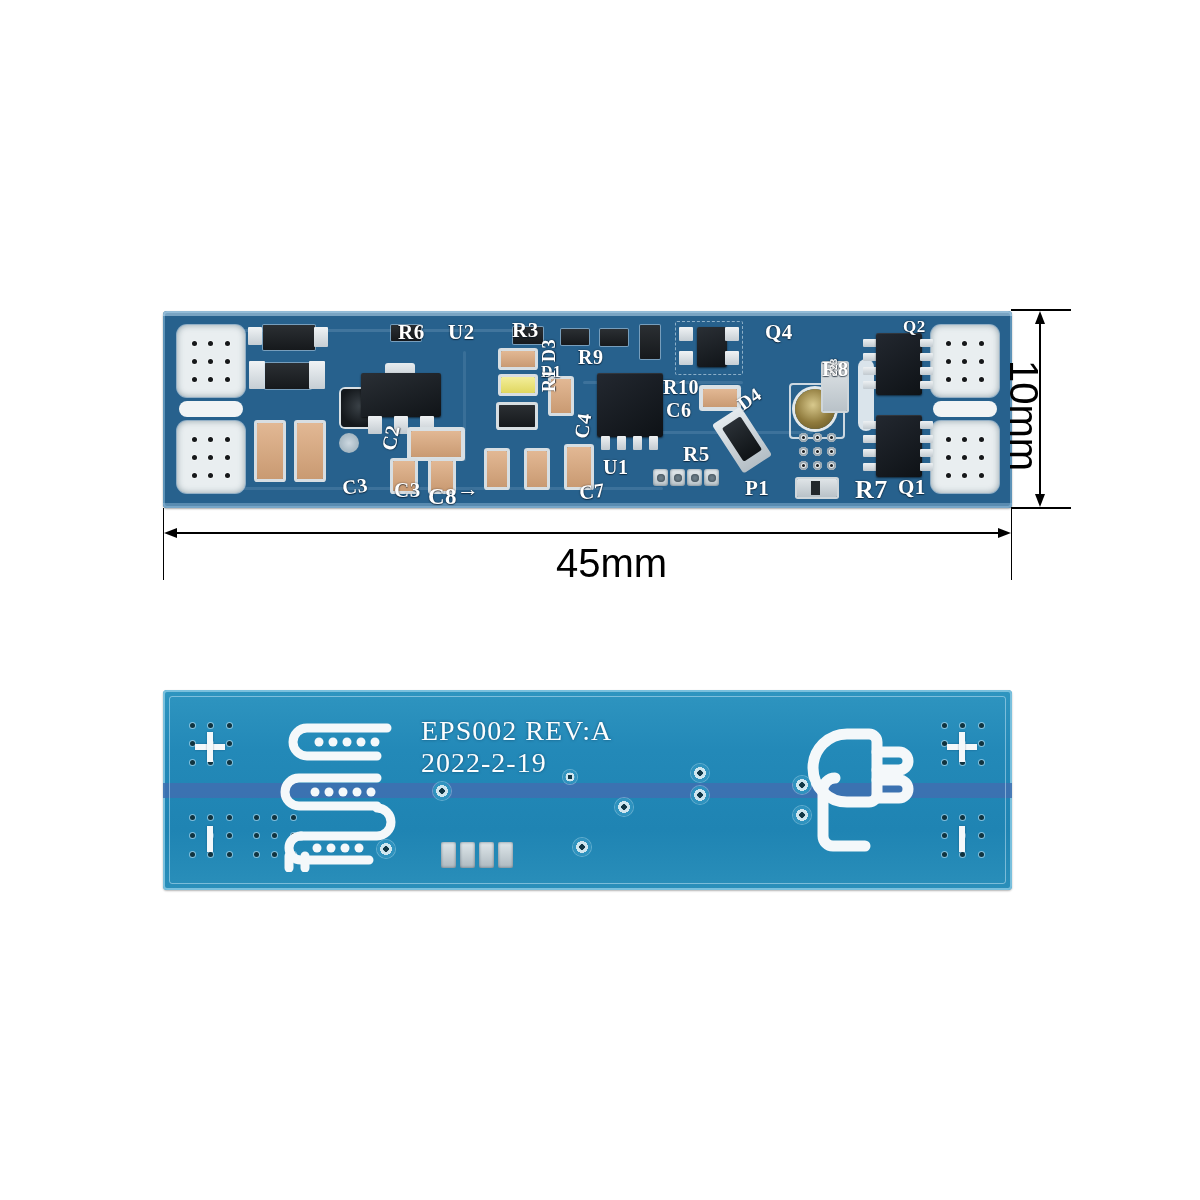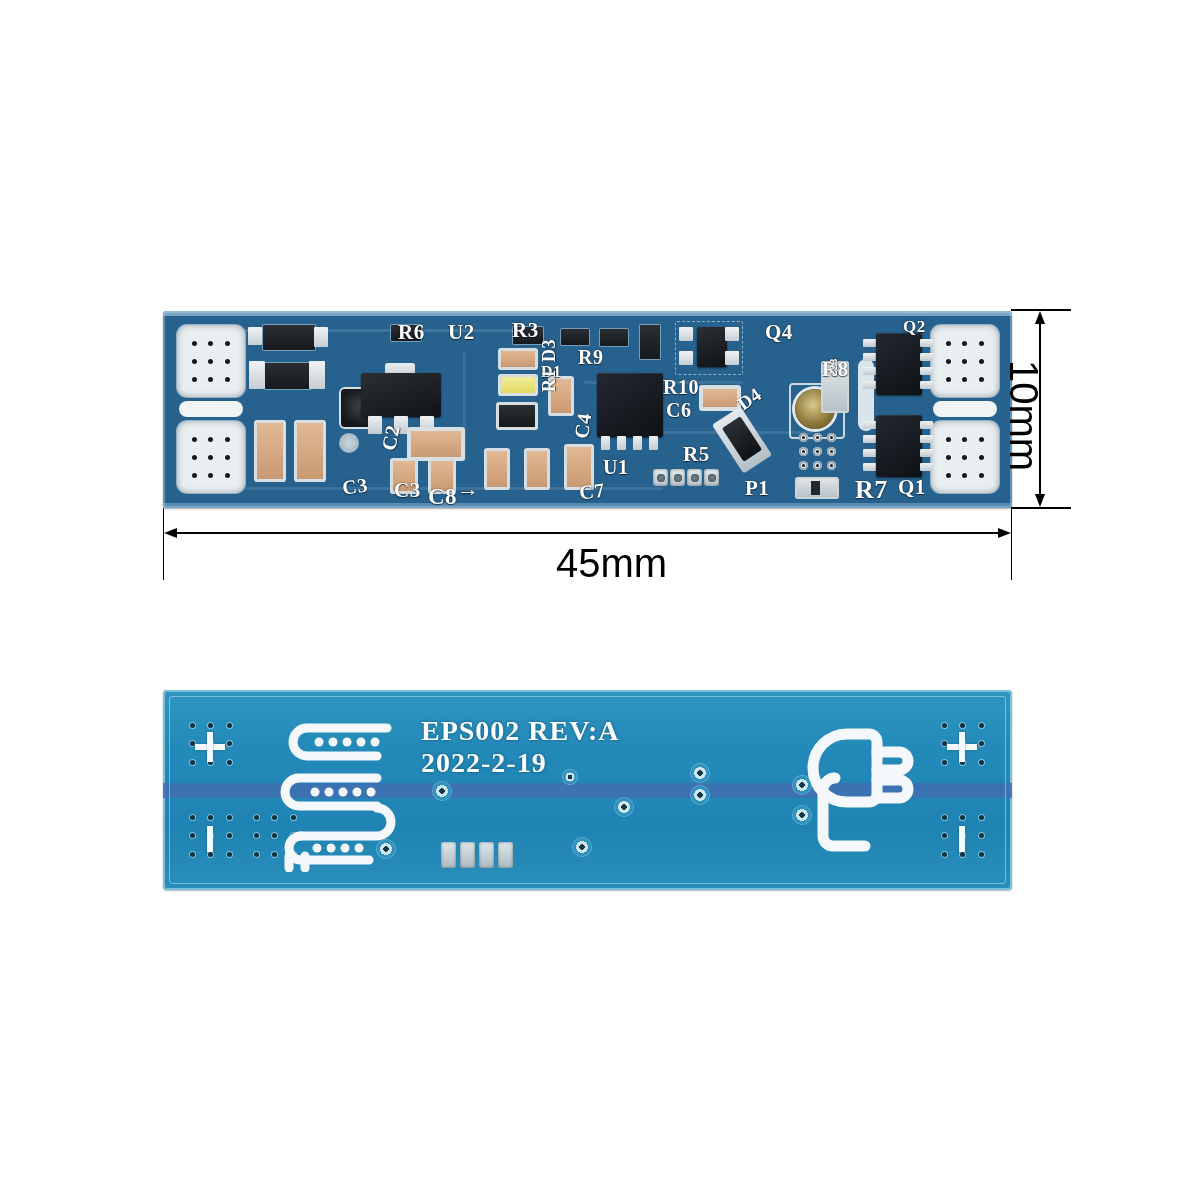--- a/index.html
+++ b/index.html
@@ -86,21 +86,21 @@
   .holecol i{width:5px;height:5px;border-radius:50%;background:#10333f;
     box-shadow:0 0 0 1px rgba(225,245,255,.5);justify-self:center;align-self:center;}
 
   .vpad{position:absolute;border-radius:50%;
     background:radial-gradient(circle,#123847 0 22%,#cfe6ef 23% 45%,#2f93bf 46% 100%);
     box-shadow:0 0 0 1px rgba(220,245,255,.35);}
 
   .smtpad{position:absolute;background:linear-gradient(180deg,#dfe7ea,#aeb9c0);border-radius:2px;
     box-shadow:inset 0 0 3px rgba(60,80,95,.7);}
 
-  .botlabel{position:absolute;color:#fbfdfe;font-family:"Liberation Serif",serif;font-weight:700;
+  .botlabel{position:absolute;color:#fbfdfe;font-family:"Liberation Serif",serif;font-weight:400;
     letter-spacing:1px;white-space:nowrap;text-shadow:0 0 3px rgba(0,40,70,.6);text-align:center;}
 
   
   .dimline{position:absolute;background:#000;}
   .extline{position:absolute;background:#000;}
   .dimtext{position:absolute;color:#000;font-family:"Liberation Sans",sans-serif;}
   .arrow{position:absolute;width:0;height:0;}
   .arrow.left{border-top:5px solid transparent;border-bottom:5px solid transparent;border-right:13px solid #000;}
   .arrow.right{border-top:5px solid transparent;border-bottom:5px solid transparent;border-left:13px solid #000;}
   .arrow.up{border-left:5px solid transparent;border-right:5px solid transparent;border-bottom:13px solid #000;}

